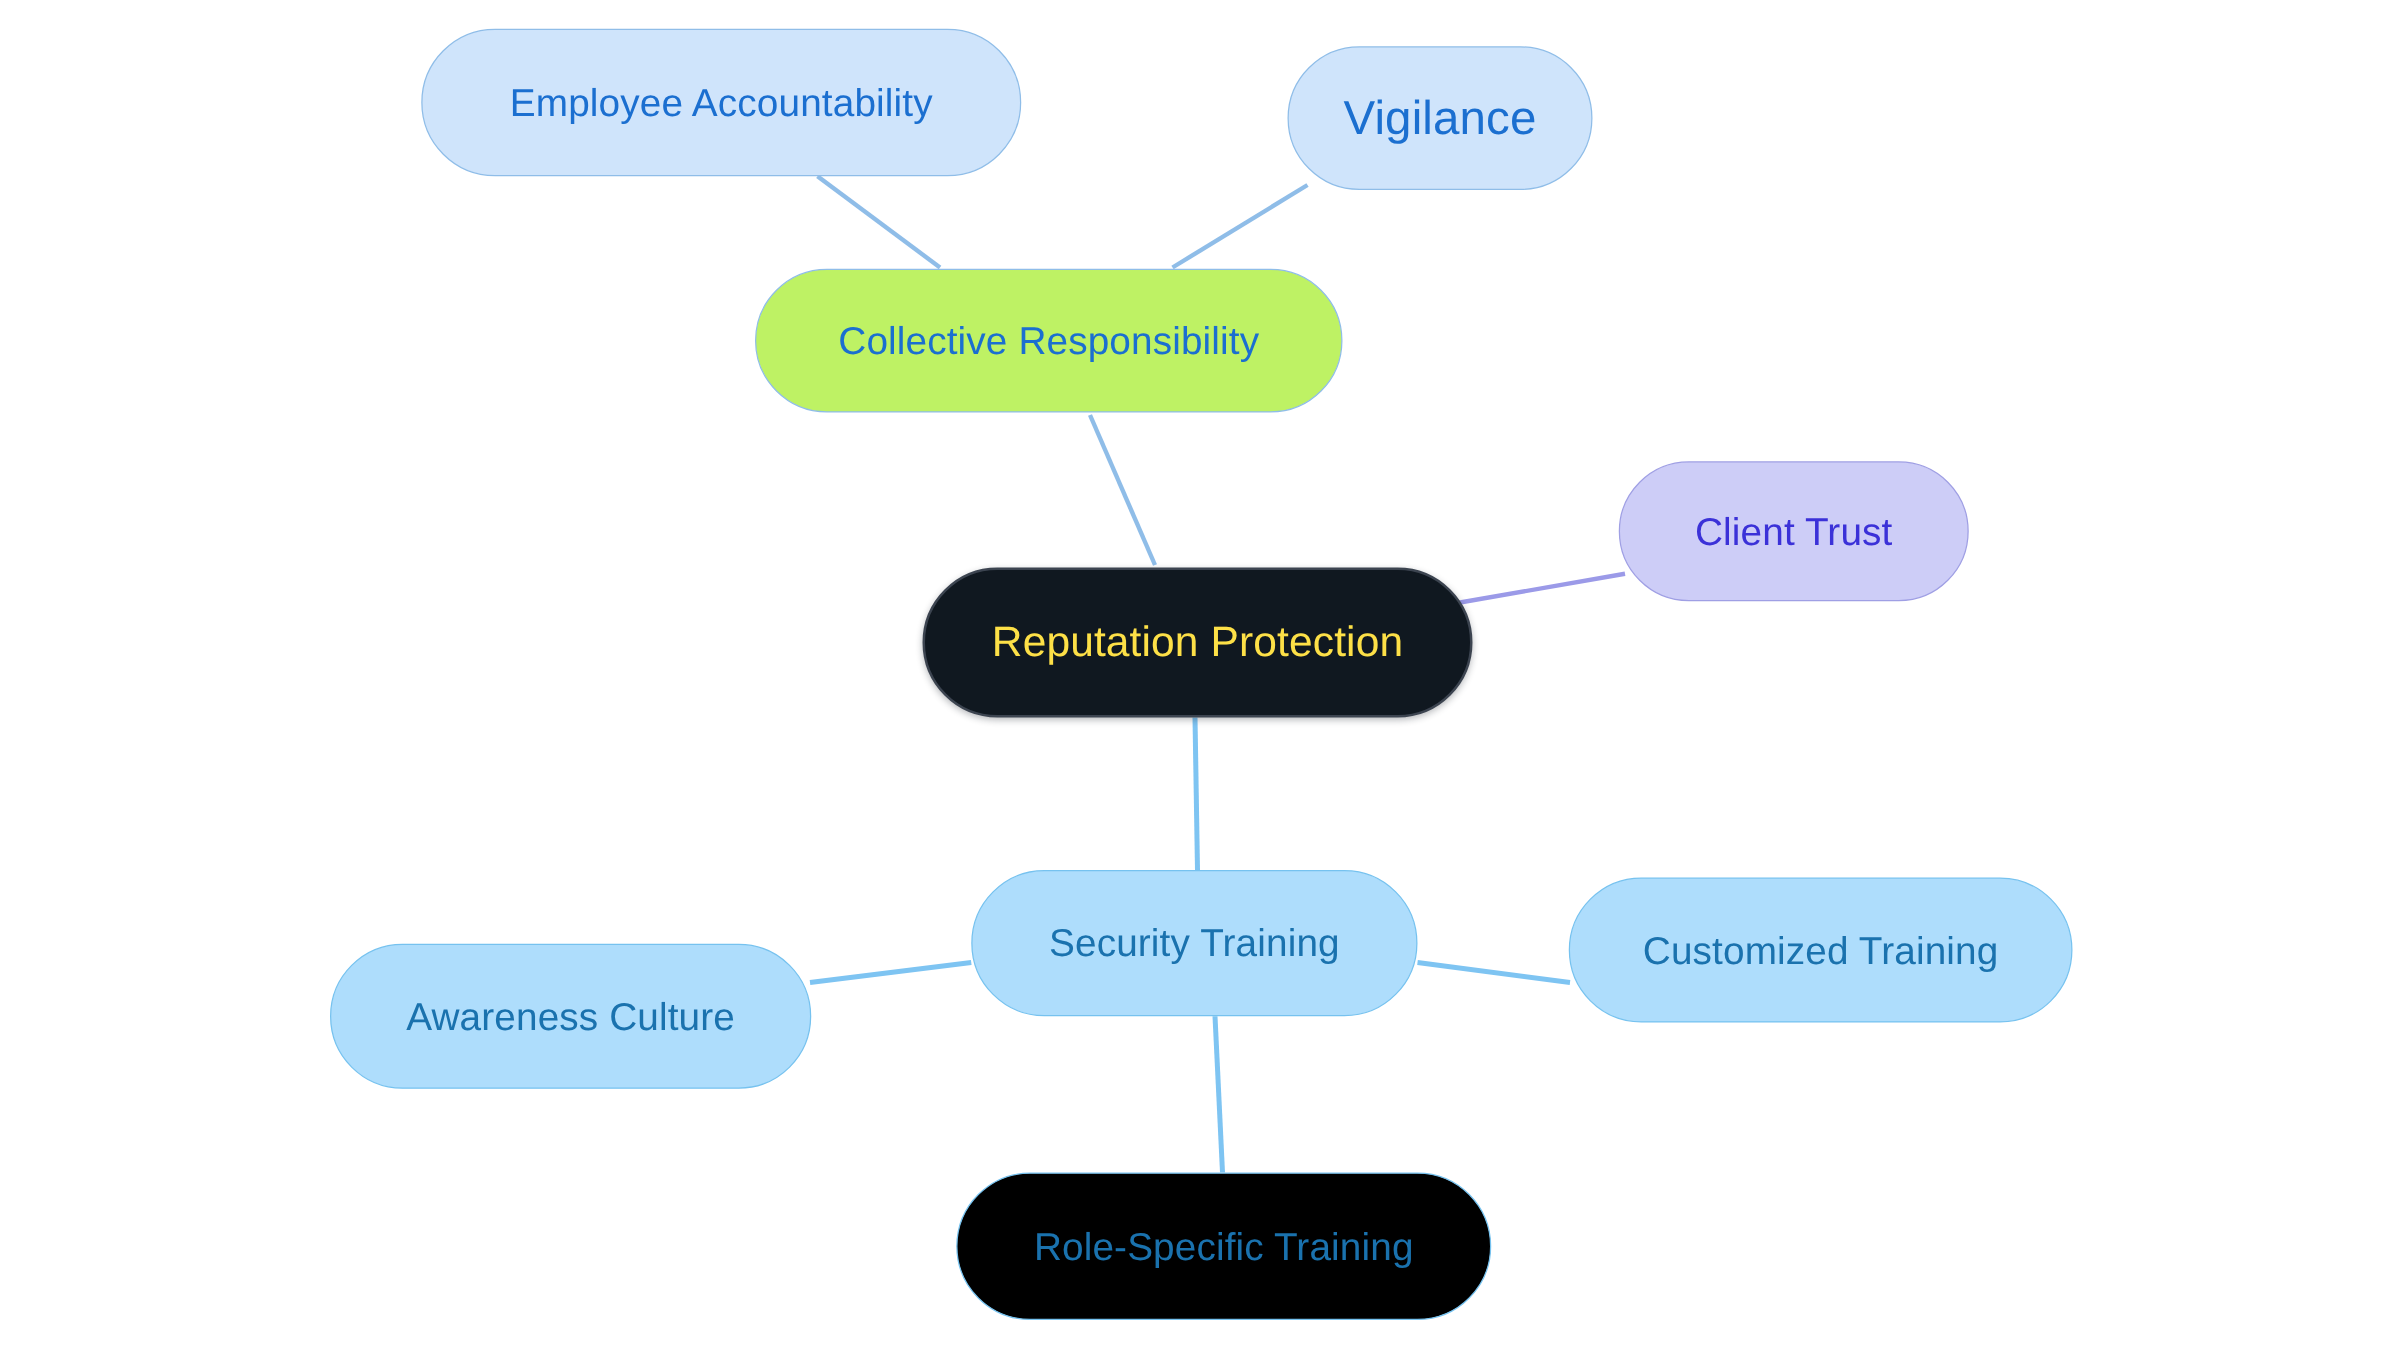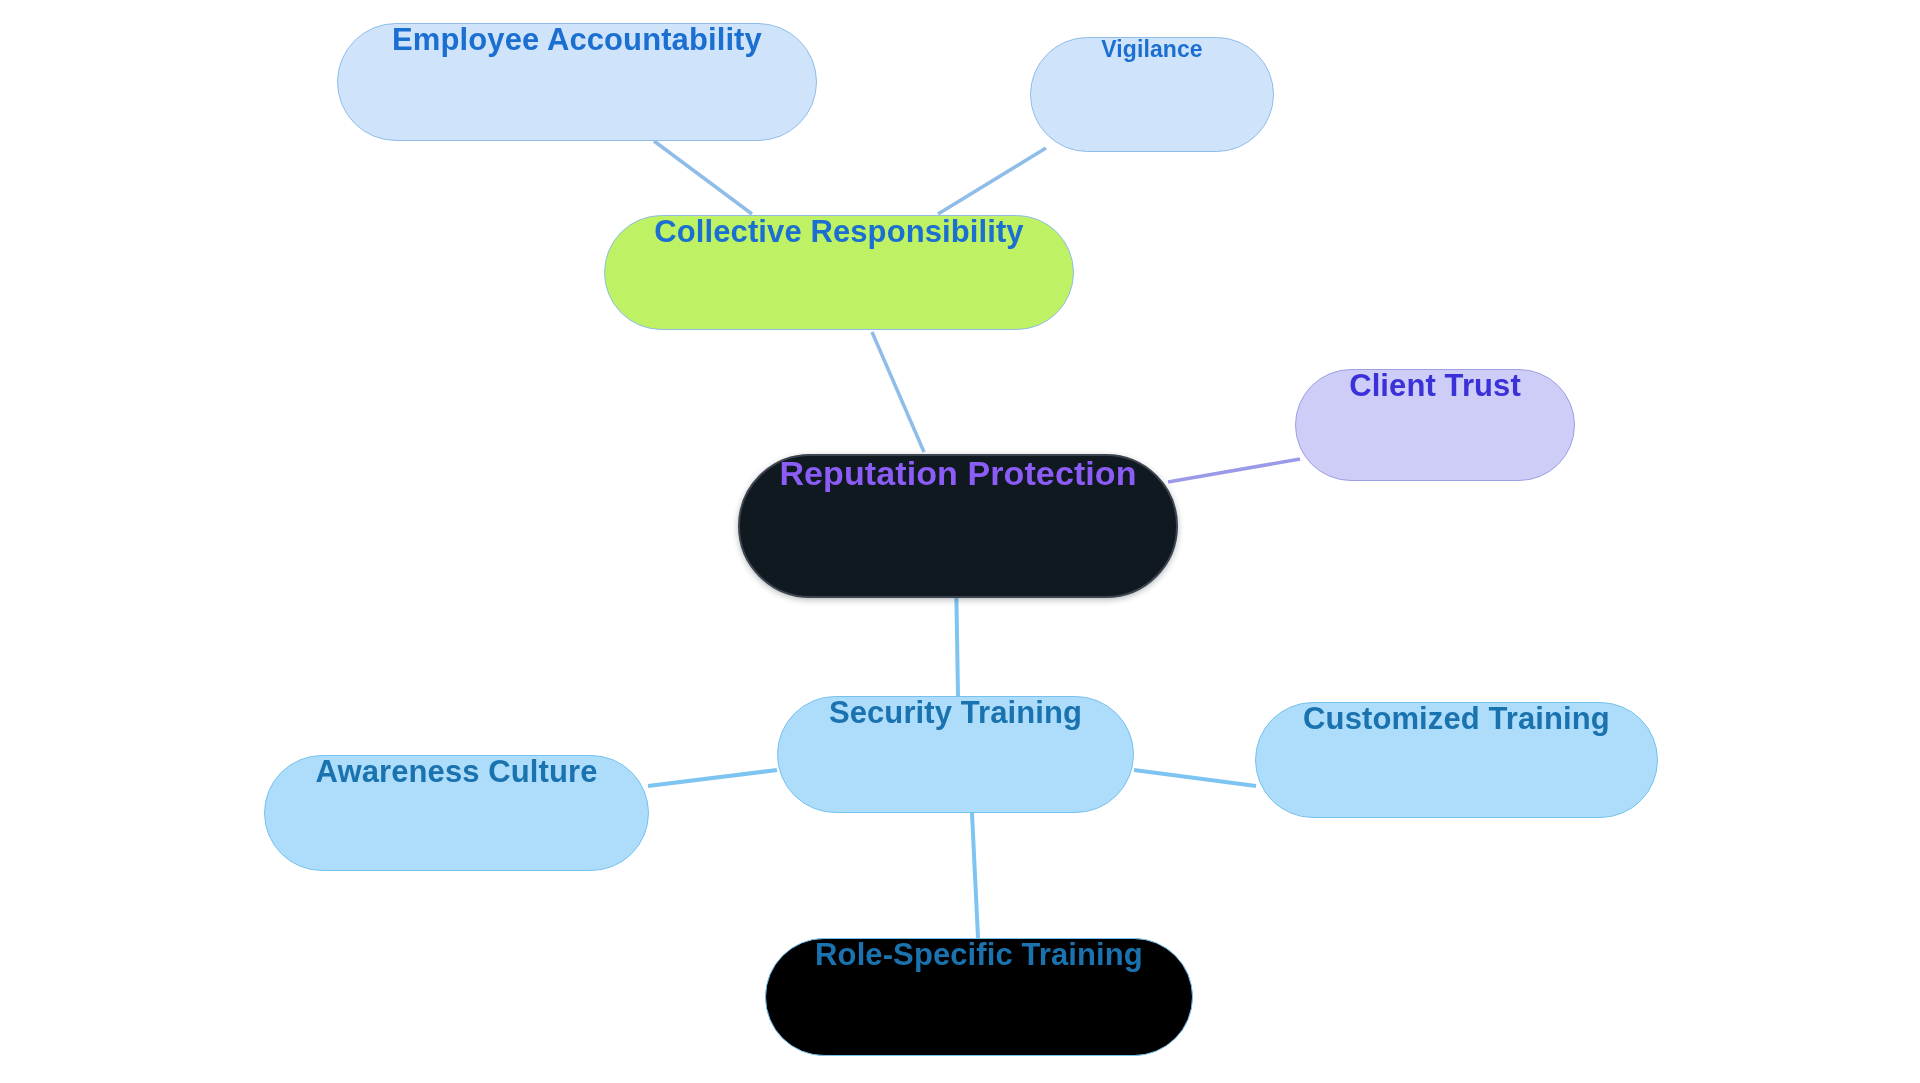--- a/index.html
+++ b/index.html
@@ -32,28 +32,27 @@
     position: absolute;
     left: 0;
     top: 0;
     width: 1920px;
     height: 1083px;
   }
   .node {
     position: absolute;
     box-sizing: border-box;
     display: flex;
-    align-items: flex-start;
+    align-items: center;
     justify-content: center;
     border-radius: 999px;
     border-style: solid;
     border-width: 1.5px;
     white-space: nowrap;
     letter-spacing: 0.1px;
-    font-weight: bold;
   }
   .node-label {
     display: block;
     line-height: 1;
   }
   .node-root {
     border-width: 2px;
     box-shadow: 0 2px 6px rgba(15, 22, 32, 0.30);
   }
 </style>
@@ -65,30 +64,30 @@
       <line x1="924" y1="452" x2="872" y2="332" stroke="#8fbde8" stroke-width="3.5" stroke-linecap="butt"></line>
       <line x1="752" y1="214" x2="654" y2="141" stroke="#8fbde8" stroke-width="3.5" stroke-linecap="butt"></line>
       <line x1="938" y1="214" x2="1046" y2="148" stroke="#8fbde8" stroke-width="3.5" stroke-linecap="butt"></line>
       <line x1="1168" y1="482" x2="1300" y2="459" stroke="#9b9ae8" stroke-width="3.5" stroke-linecap="butt"></line>
       <line x1="956" y1="574" x2="958" y2="696" stroke="#7ec4f2" stroke-width="4" stroke-linecap="butt"></line>
       <line x1="777" y1="770" x2="648" y2="786" stroke="#7ec4f2" stroke-width="4" stroke-linecap="butt"></line>
       <line x1="1134" y1="770" x2="1256" y2="786" stroke="#7ec4f2" stroke-width="4" stroke-linecap="butt"></line>
       <line x1="972" y1="813" x2="978" y2="938" stroke="#7ec4f2" stroke-width="4" stroke-linecap="butt"></line>
     </svg>
   <div id="node-layer">
-      <div class="node node-root" style="left: 738px; top: 454px; width: 440px; height: 144px; background: rgb(16, 24, 32); border-color: rgb(60, 68, 80); color: #8b5cf6; font-size: 34px;">
+      <div class="node node-root" style="left: 738px; top: 454px; width: 440px; height: 120px; background: rgb(16, 24, 32); border-color: rgb(60, 68, 80); color: #fde047; font-size: 34px;">
         <span class="node-label">Reputation Protection</span>
       </div>
       <div class="node" style="left: 604px; top: 215px; width: 470px; height: 115px; background: #bef264; border-color: rgb(143, 189, 232); color: rgb(27, 111, 208); font-size: 31px;">
         <span class="node-label">Collective Responsibility</span>
       </div>
       <div class="node" style="left: 337px; top: 23px; width: 480px; height: 118px; background: rgb(207, 228, 251); border-color: rgb(143, 189, 232); color: rgb(27, 111, 208); font-size: 31px;">
         <span class="node-label">Employee Accountability</span>
       </div>
-      <div class="node" style="left: 1030px; top: 37px; width: 244px; height: 115px; background: rgb(207, 228, 251); border-color: rgb(143, 189, 232); color: rgb(27, 111, 208); font-size: 23px;">
+      <div class="node" style="left: 1030px; top: 37px; width: 244px; height: 115px; background: rgb(207, 228, 251); border-color: rgb(143, 189, 232); color: rgb(27, 111, 208); font-size: 38px;">
         <span class="node-label">Vigilance</span>
       </div>
       <div class="node" style="left: 777px; top: 696px; width: 357px; height: 117px; background: rgb(174, 221, 252); border-color: rgb(118, 194, 239); color: rgb(26, 114, 174); font-size: 31px;">
         <span class="node-label">Security Training</span>
       </div>
       <div class="node" style="left: 1295px; top: 369px; width: 280px; height: 112px; background: rgb(205, 205, 247); border-color: rgb(159, 159, 228); color: rgb(59, 49, 216); font-size: 31px;">
         <span class="node-label">Client Trust</span>
       </div>
       <div class="node" style="left: 264px; top: 755px; width: 385px; height: 116px; background: rgb(174, 221, 252); border-color: rgb(118, 194, 239); color: rgb(26, 114, 174); font-size: 31px;">
         <span class="node-label">Awareness Culture</span>

